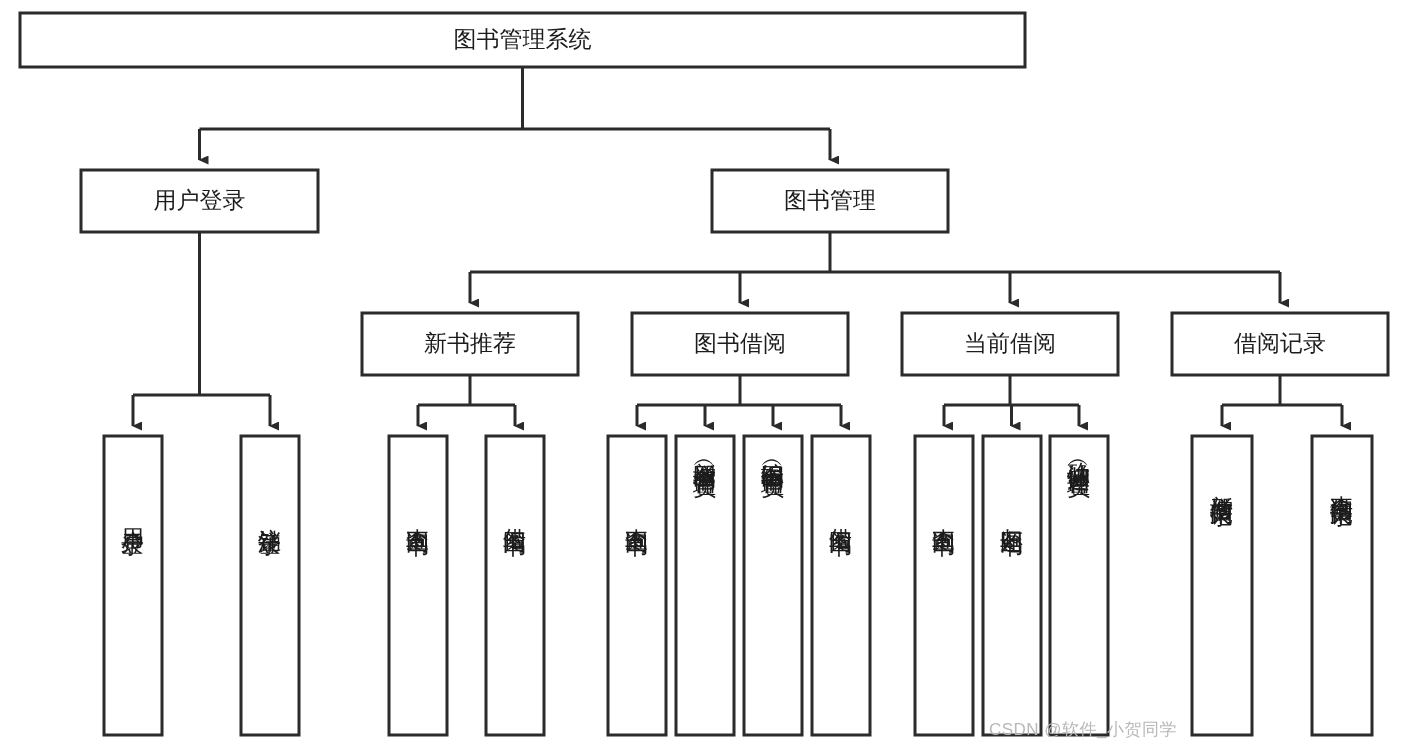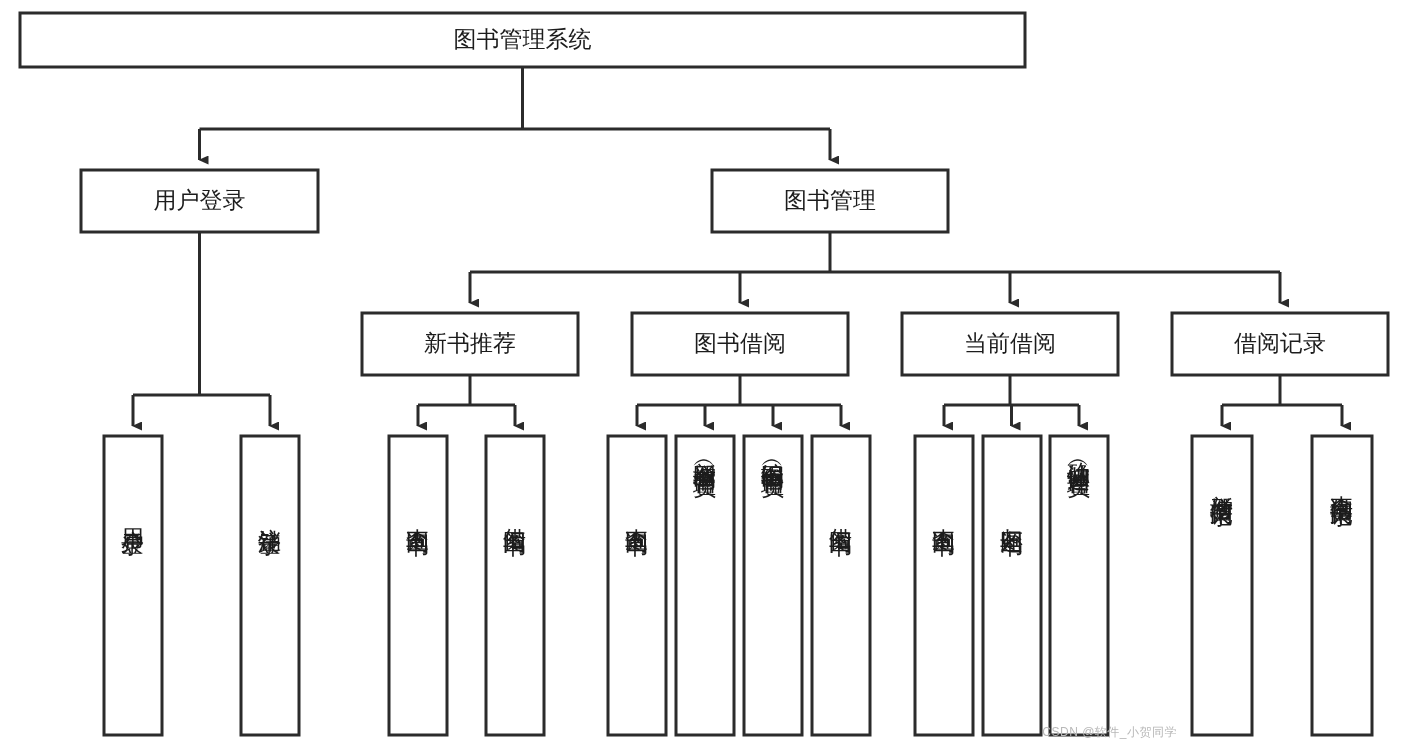--- a/index.html
+++ b/index.html
@@ -59,21 +59,21 @@
     line-height: 1;
     white-space: nowrap;
     text-align: left;
     pointer-events: none;
   }
   #watermark {
     position: absolute;
     right: 8px;
     bottom: 6px;
     font-family: "Liberation Sans", "DejaVu Sans", sans-serif;
-    font-size: 12px;
+    font-size: 17px;
     color: #b8b8b8;
     letter-spacing: 0.5px;
     white-space: nowrap;
   }
 </style>
 </head>
 <body>
 
 <div id="diagram-root">
 

